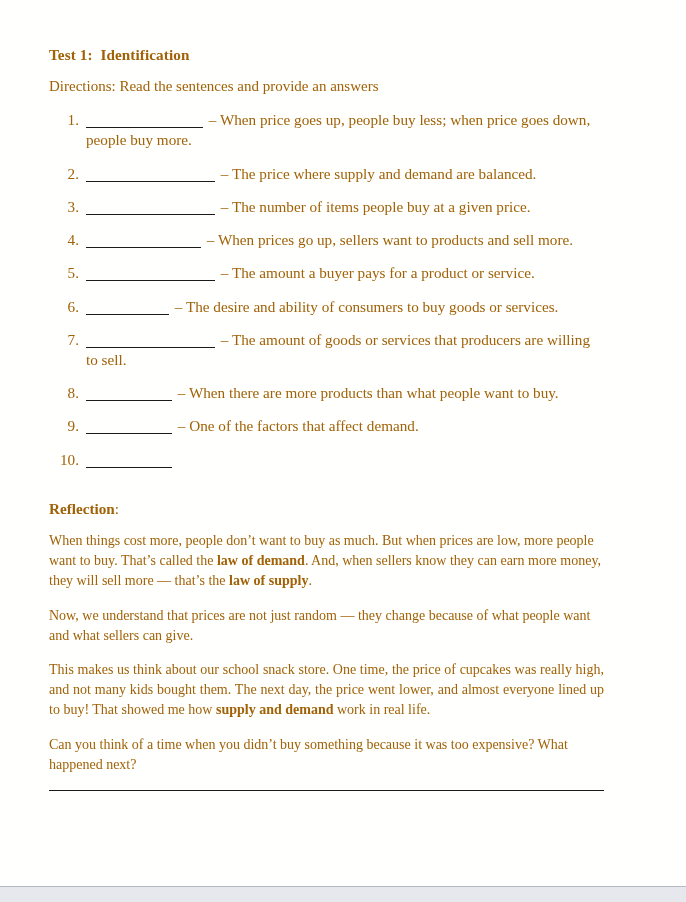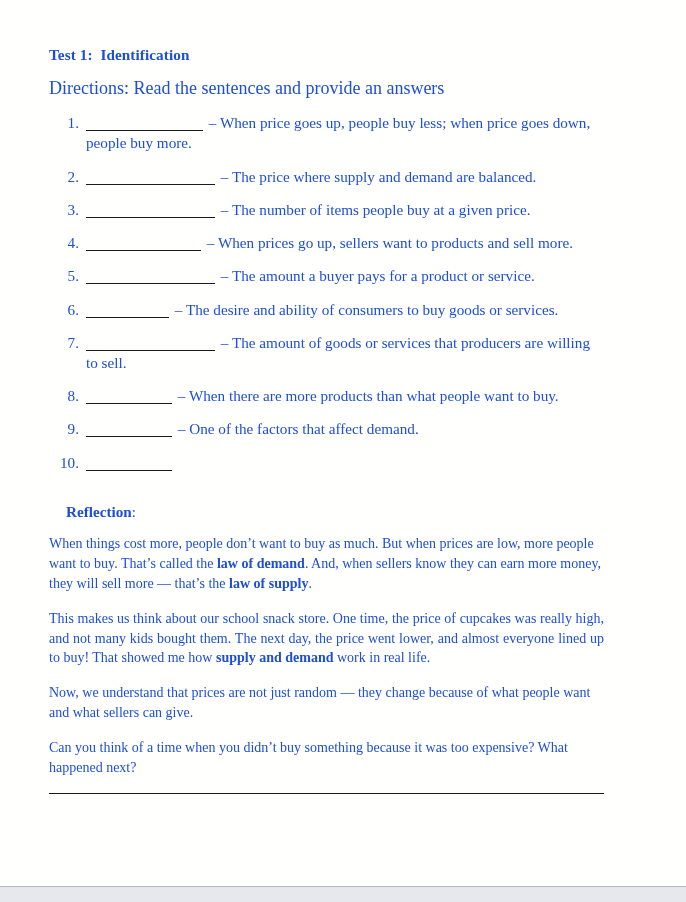--- a/index.html
+++ b/index.html
@@ -27,34 +27,34 @@
     width: 686px;
     height: 886px;
     background: #fffffe;
     box-shadow: 0 1px 0 rgba(140,146,160,0.55);
   }
   #content {
     position: absolute;
     left: 49px;
     top: 47px;
     width: 555px;
-    color: #1d4ed8;
+    color: #a16207;
     font-size: 15.2px;
     line-height: 1.0;
   }
   .doc-title {
     font-weight: bold;
     font-size: 15.2px;
     letter-spacing: 0.1px;
     margin: 0 0 17px 0;
     white-space: pre;
   }
   .directions {
     margin: 0 0 16px 0;
-    font-size: 18px;
+    font-size: 15px;
   }
   ol.items {
     list-style: none;
     margin: 0;
     padding: 0;
   }
   ol.items li {
     position: relative;
     padding-left: 37px;
     margin-bottom: 13px;
@@ -73,21 +73,21 @@
     display: inline-block;
     border-bottom: 1.15px solid #1b1b1b;
     vertical-align: -3px;
     height: 11px;
     margin-right: 2px;
   }
   .sect-head {
     margin: 31px 0 15px 0;
     font-size: 15.2px;
   }
-  .sect-head b { font-weight: bold; margin-left: 17px; }
+  .sect-head b { font-weight: bold; }
   p.para {
     margin: 0 0 15px 0;
     line-height: 1.42;
     font-size: 14px;
   }
   p.justify { text-align: justify; }
   p.para b { font-weight: bold; }
   .answer-rule {
     margin-top: 2px;
     width: 555px;
@@ -116,22 +116,22 @@
           <li><span class="num">7.</span><span class="blank" style="width: 129px;"></span><span> – The amount of goods or services that producers are willing to sell.</span></li>
           <li><span class="num">8.</span><span class="blank" style="width: 86px;"></span><span> – When there are more products than what people want to buy.</span></li>
           <li><span class="num">9.</span><span class="blank" style="width: 86px;"></span><span> – One of the factors that affect demand.</span></li>
           <li><span class="num">10.</span><span class="blank" style="width: 86px;"></span></li>
         </ol>
 
       <div class="sect-head"><b>Reflection</b><span>:</span></div>
 
       <div id="reflection-paras">
           <p class="para"><span>When things cost more, people don’t want to buy as much. But when prices are low, more people want to buy. That’s called the </span><b>law of demand</b><span>. And,  when sellers know they can earn more money, they will sell more — that’s the </span><b>law of supply</b><span>.</span></p>
+          <p class="para"><span>Now, we understand that prices are not just random — they change because of what people want and what sellers can give.</span></p>
           <p class="para justify"><span>This makes us think about our school snack store. One time, the price of cupcakes was really high, and not many kids bought them. The next day, the price went lower, and almost everyone lined up to buy! That showed me how </span><b>supply and demand</b><span> work in real life.</span></p>
-          <p class="para"><span>Now, we understand that prices are not just random — they change because of what people want and what sellers can give.</span></p>
           <p class="para"><span>Can you think of a time when you didn’t buy something because it was too expensive? What happened next?</span></p>
         </div>
 
       <div class="answer-rule"></div>
 
     </div>
   </div>
 </div>
 
 </body></html>

